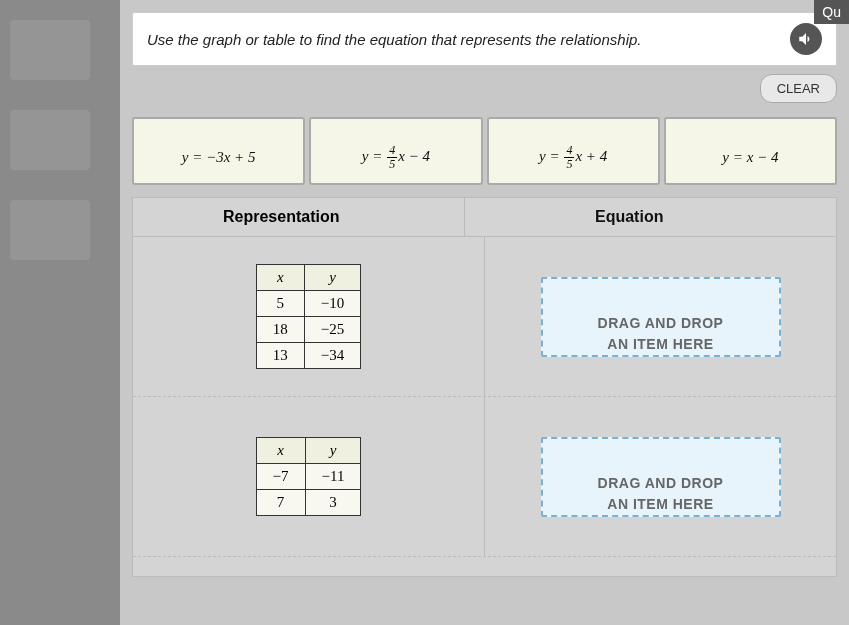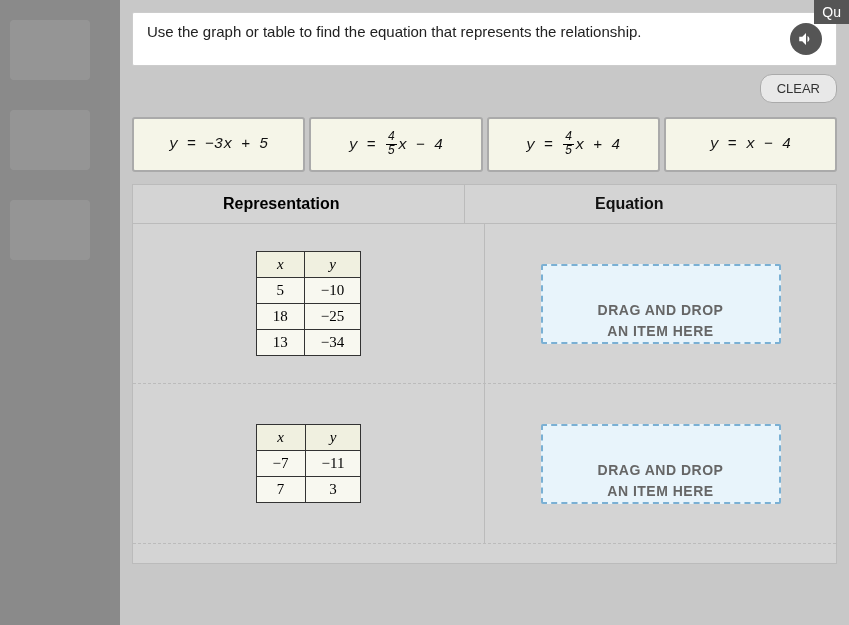--- a/index.html
+++ b/index.html
@@ -30,22 +30,24 @@
       background: #8a8a8a;
     }
 
     
     .instruction-bar {
       background: #ffffff;
       border: 1px solid #ccc;
       margin: 12px 12px 0 12px;
       padding: 10px 14px;
       display: flex;
+      align-items: center;
       justify-content: space-between;
       border-radius: 2px;
+      font-style: italic;
     }
 
     .instruction-text {
       font-size: 15px;
       font-family: Arial, sans-serif;
       color: #222;
     }
 
     .speaker-icon {
       width: 32px;
@@ -227,23 +229,24 @@
       font-family: Arial, sans-serif;
       color: #666;
       font-weight: bold;
       text-align: center;
       line-height: 1.5;
       letter-spacing: 0.5px;
     }
 
     
     .math-eq {
-      font-family: Liberation Mono, monospace;
+      font-family: Liberation Serif, serif;
       font-size: 15px;
       font-style: italic;
+      margin-top: 13px;
     }
 
     .frac {
       display: inline-flex;
       flex-direction: column;
       align-items: center;
       vertical-align: middle;
       margin: 0 1px;
       font-style: italic;
     }

